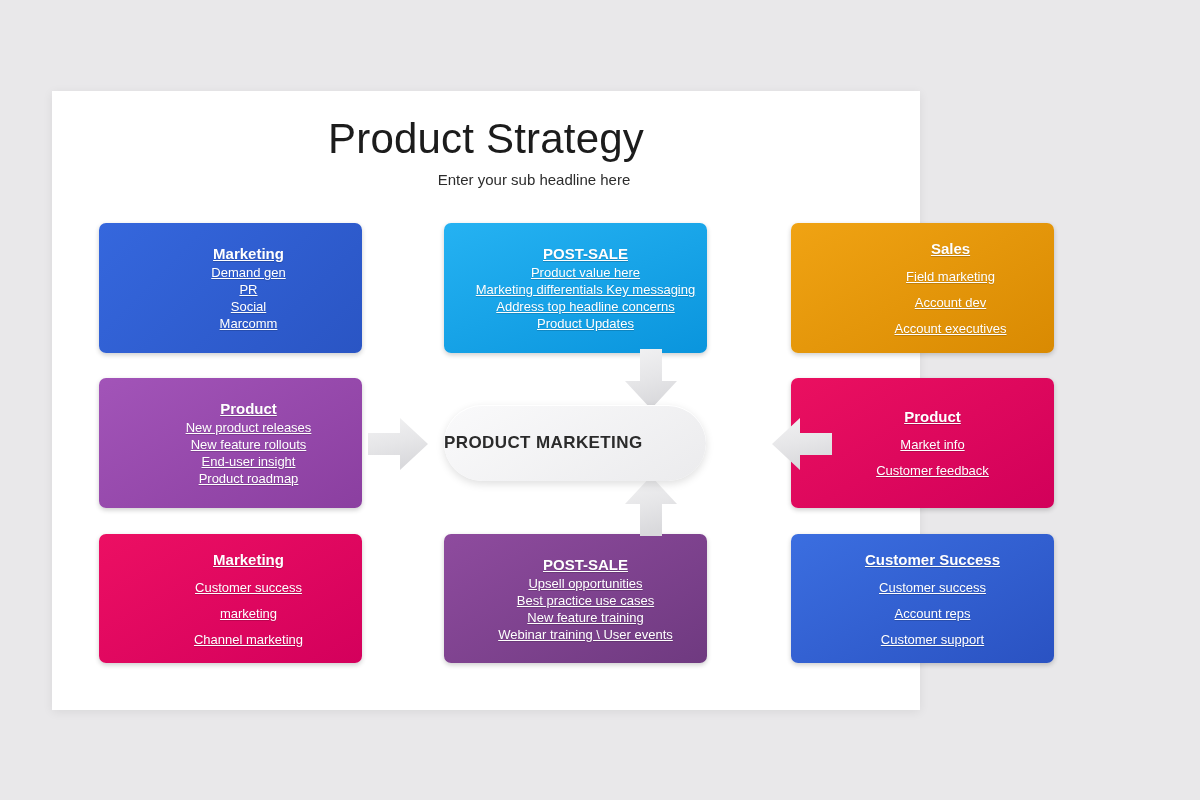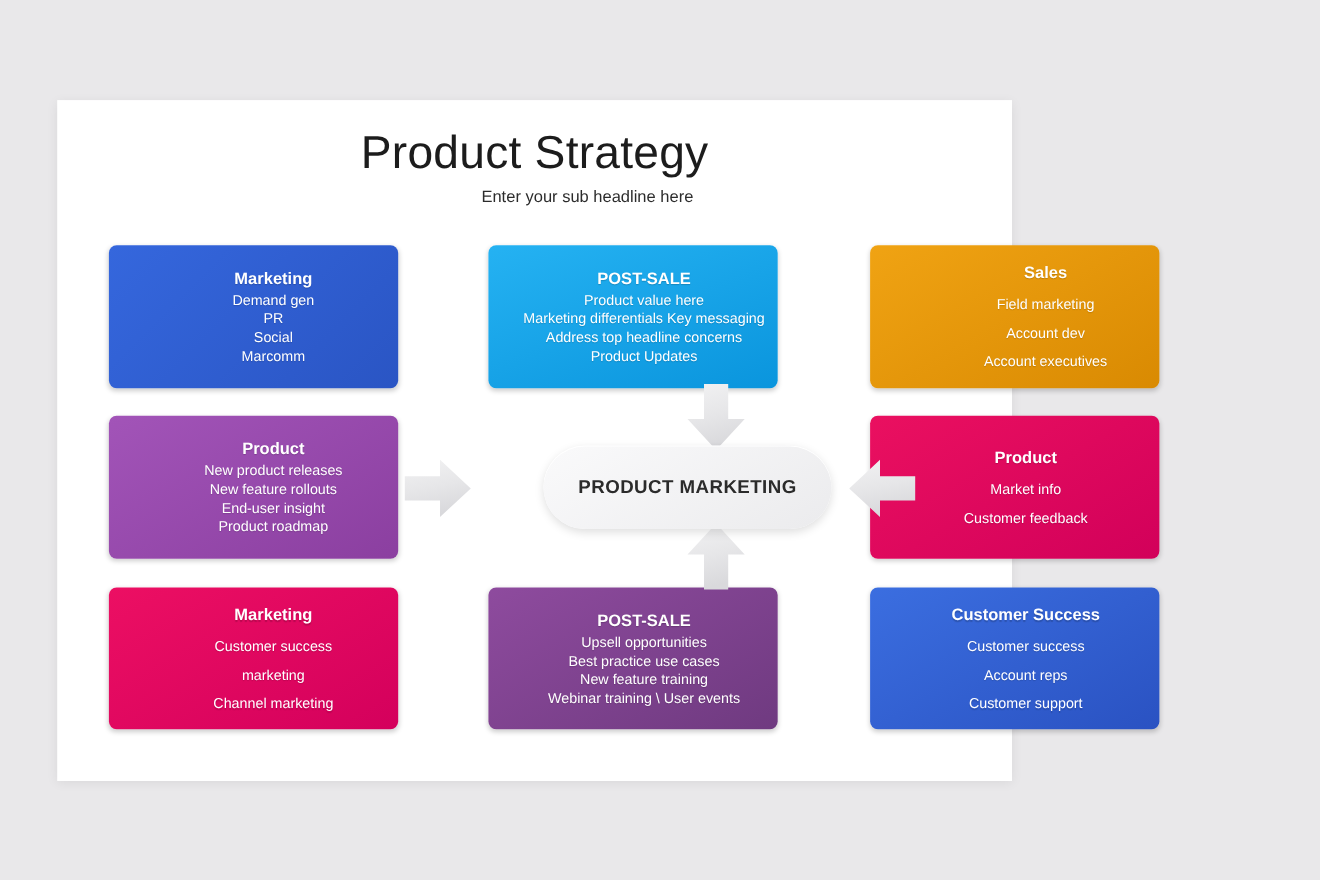--- a/index.html
+++ b/index.html
@@ -46,21 +46,21 @@
     white-space:nowrap;
   }
   .box .bx-lines{
     font-size:13px;font-weight:400;
     line-height:17px;
     text-align:center;
     text-shadow:0 1px 1px rgba(0,0,0,.15);
     white-space:nowrap;
   }
   .box.gap .bx-lines{margin-top:9px;}
-  .box .inner{display:flex;flex-direction:column;align-items:center;}
+  .box .inner{display:flex;flex-direction:column;align-items:center;text-decoration:underline;}
 
   
   .col-l{left:47px;width:263px;}
   .col-c{left:392px;width:263px;}
   .col-r{left:739px;width:263px;}
   .row-1{top:132px;height:130px;}
   .row-2{top:287px;height:130px;}
   .row-3{top:443px;height:129px;}
 
   
@@ -73,26 +73,26 @@
   .c-plum   {background:linear-gradient(150deg,#8e4b9e 0%,#6f3a80 100%);}
   .c-blue2  {background:linear-gradient(150deg,#3b6ee0 0%,#2a52c2 100%);}
 
   
   .nudge{transform:translateX(18px);}
   .nudge-s{transform:translateX(10px);}
 
   
   #hub{
     position:absolute;
-    left:442px;top:314px;
+    left:392px;top:314px;
     width:262px;height:76px;
     border-radius:38px;
     background:linear-gradient(150deg,#fafafb 0%,#ebebed 100%);
     box-shadow:0 3px 9px rgba(0,0,0,.13), inset 0 1px 0 #ffffff;
-    display:flex;align-items:center;justify-content:center;
+    display:flex;align-items:center;justify-content:flex-start;
   }
   #hub .hub-label{
     font-size:17px;font-weight:bold;color:#2b2b2b;
     letter-spacing:.4px;white-space:nowrap;
   }
 
   
   .arrow{position:absolute;}
   .arrow svg{display:block;overflow:visible;}
   .ar-fill{fill:url(#agrad);}

